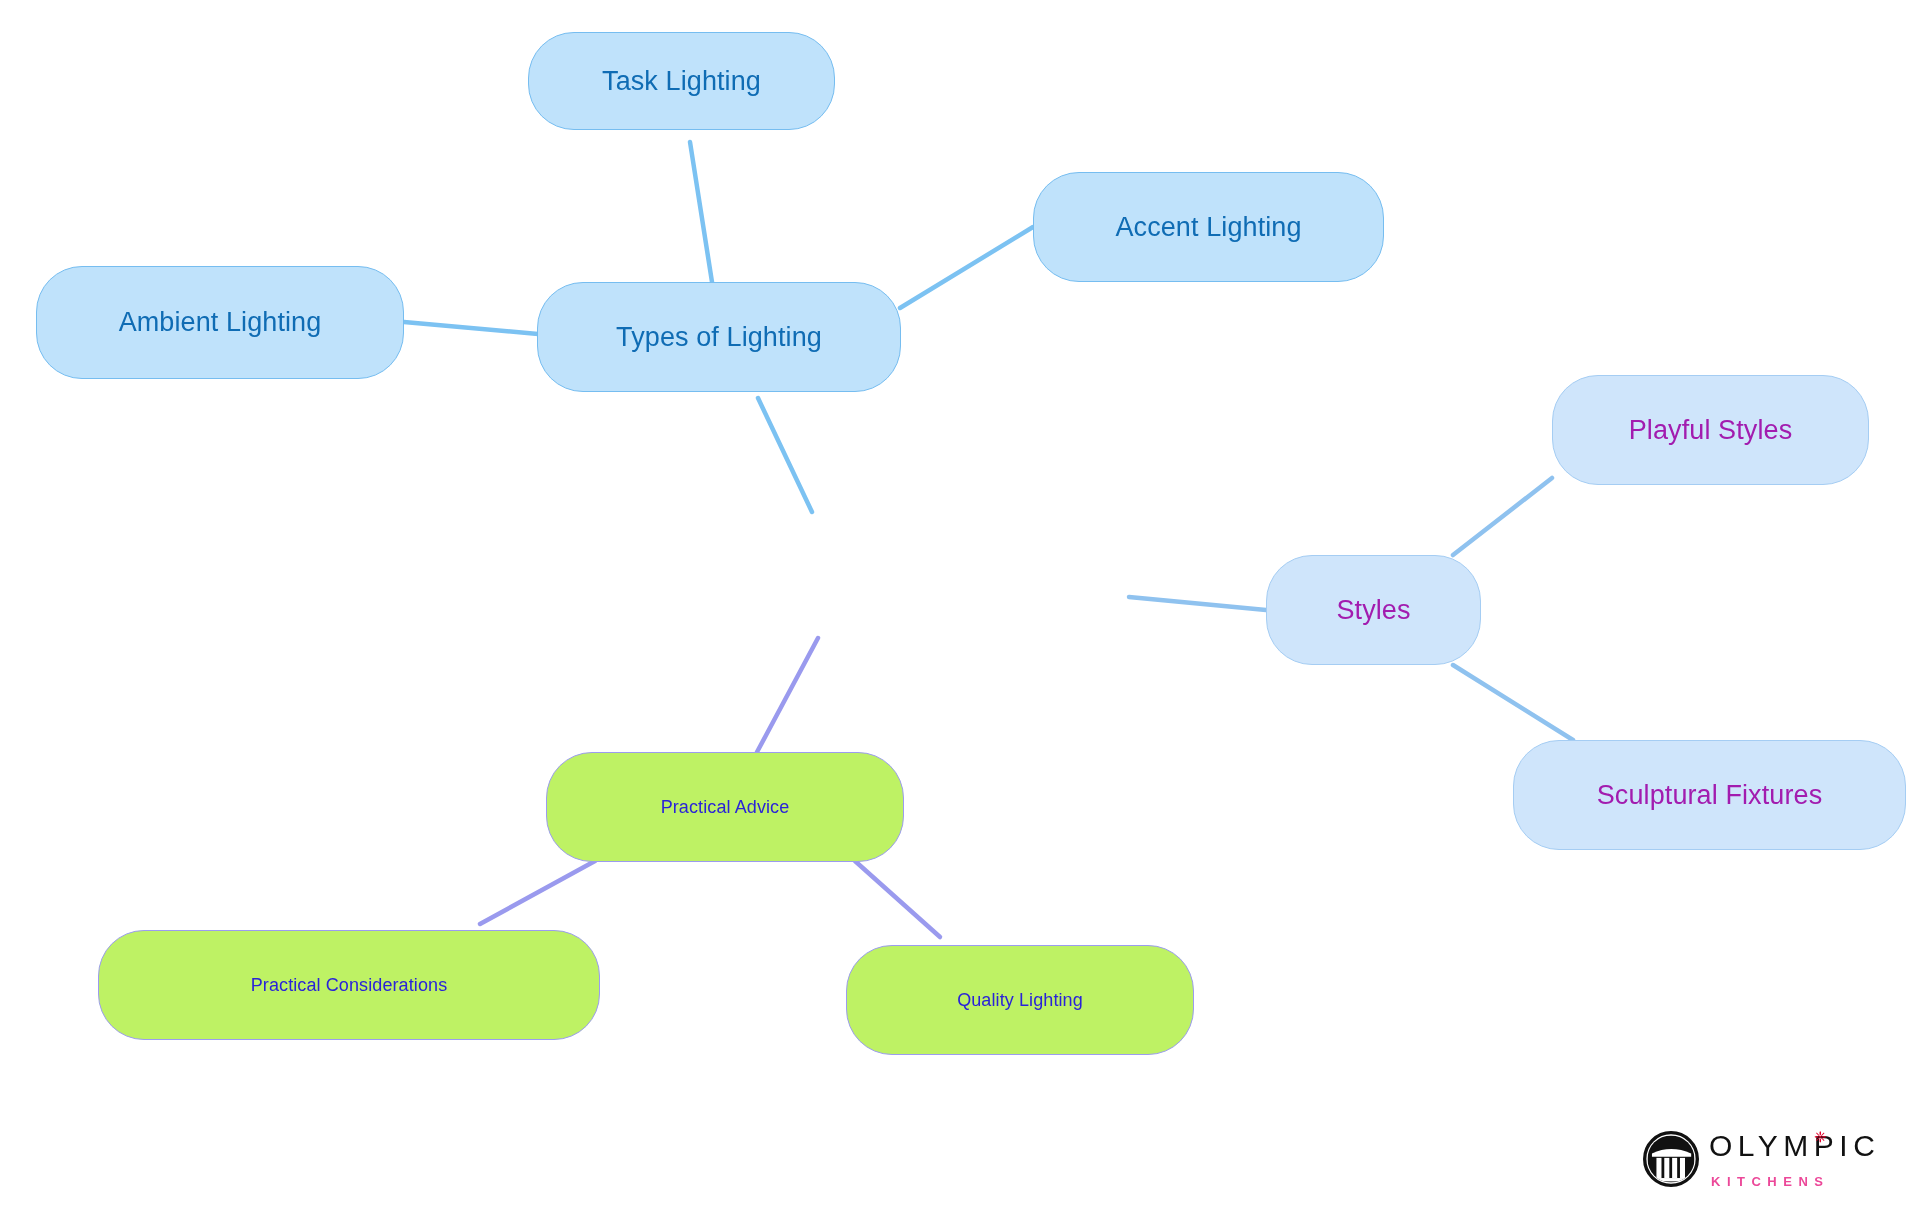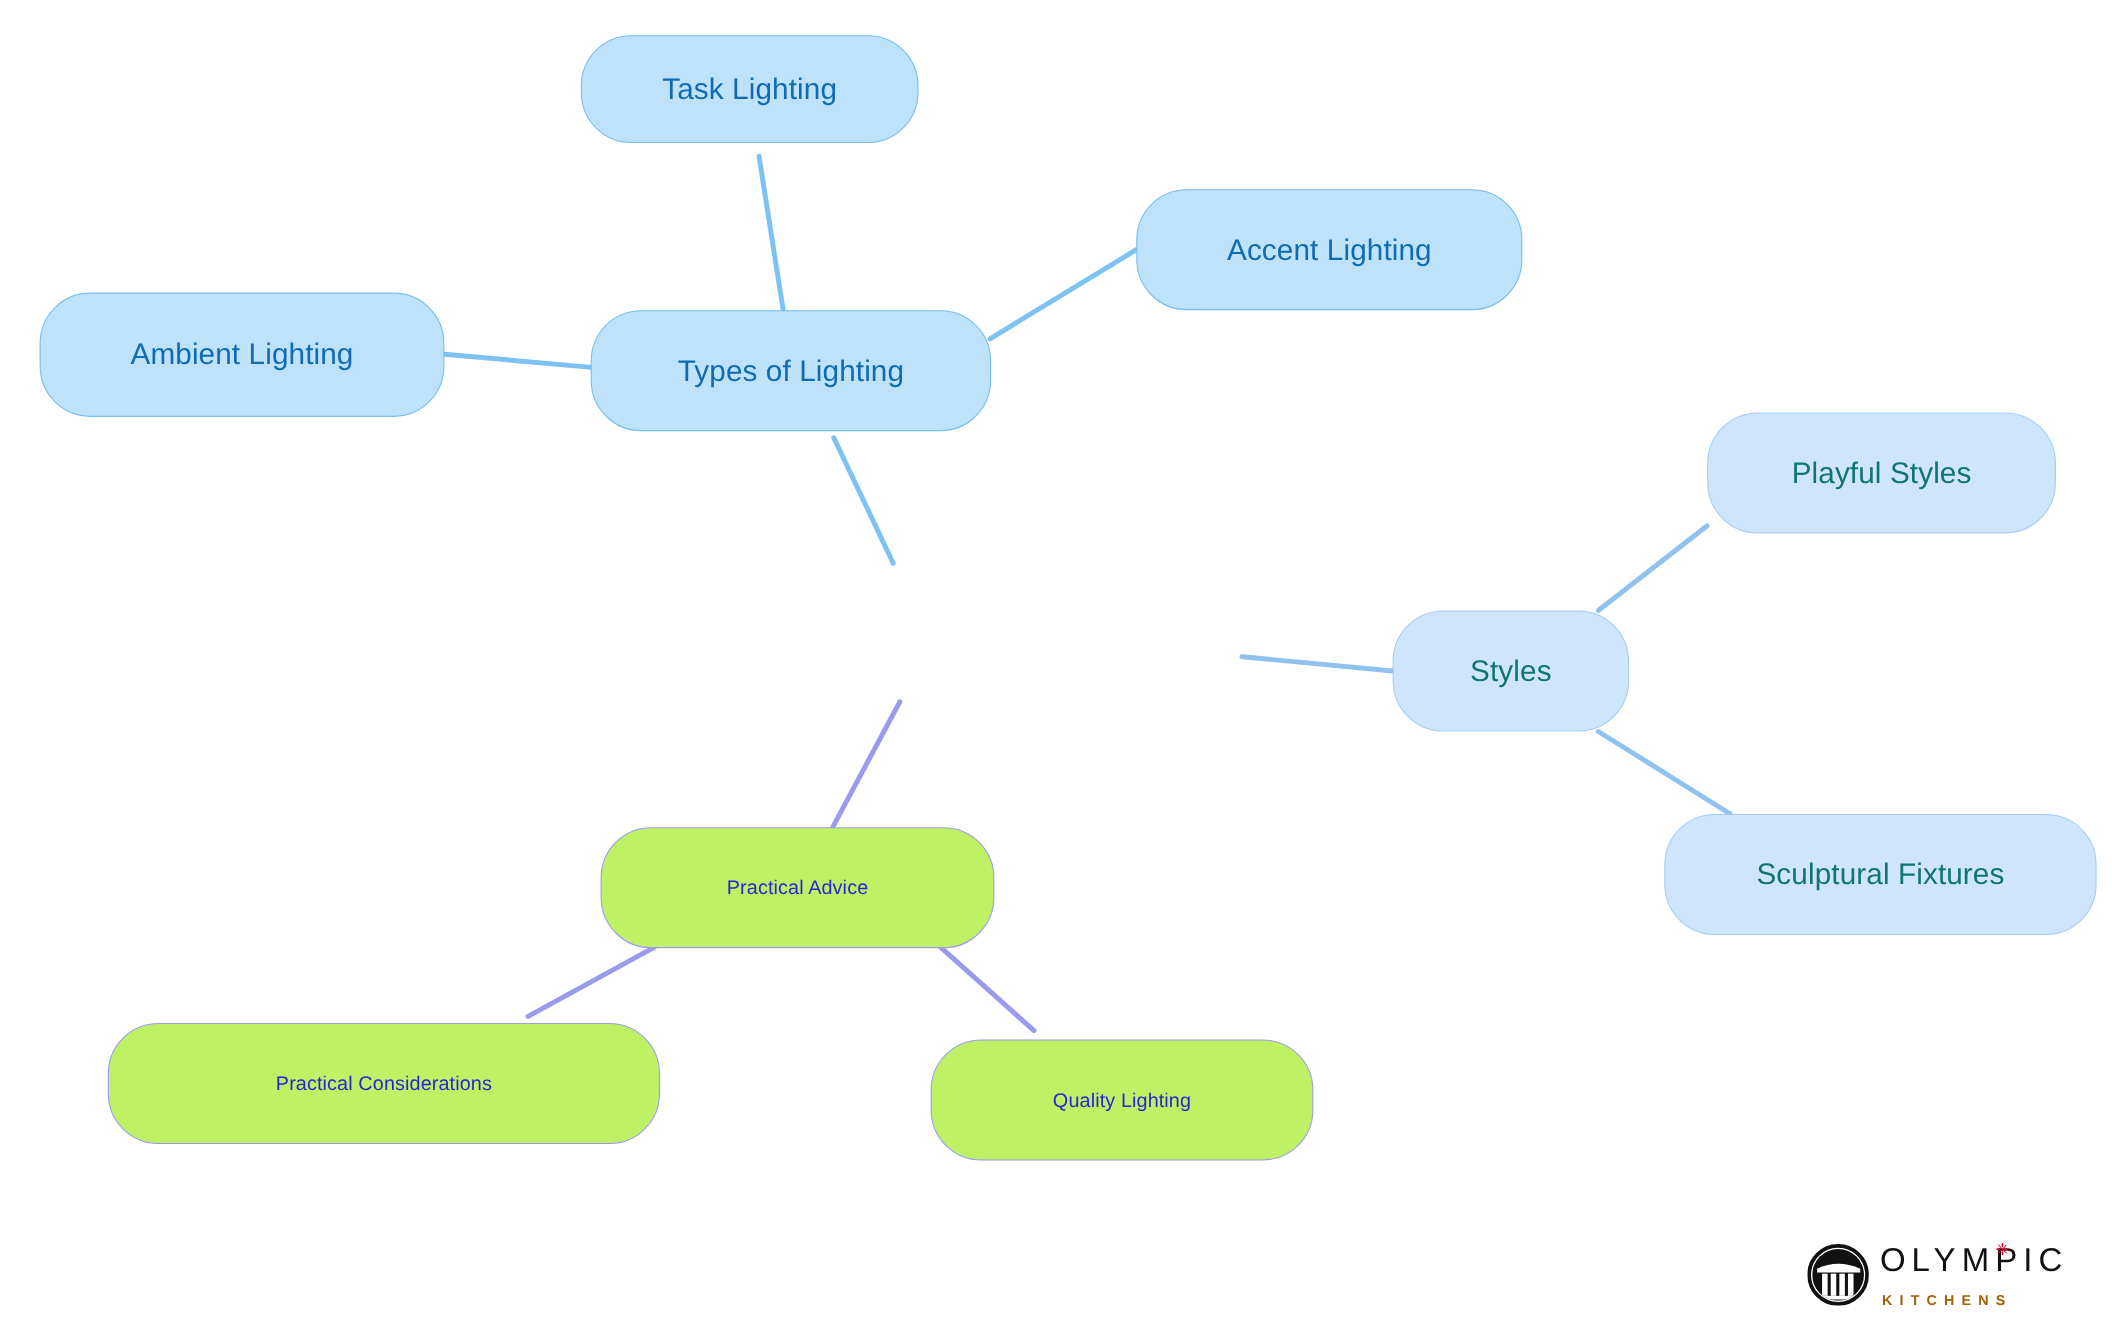--- a/index.html
+++ b/index.html
@@ -58,21 +58,21 @@
     color: #0f6cb4;
     border-radius: 46px;
     font-size: 27px;
   }
   .node.blue.leaf { font-size: 27px; }
 
   
   .node.paleblue {
     background: #cfe5fb;
     border: 1.6px solid #a5cdf3;
-    color: #0f766e;
+    color: #a21caf;
     border-radius: 46px;
     font-size: 27px;
   }
 
   
   .node.purple {
     background: #bef264;
     border: 1.6px solid #9c9cf0;
     color: #2a23d8;
     border-radius: 46px;
@@ -114,21 +114,21 @@
     left: 105px;
     top: -1px;
     color: #e4002b;
     font-size: 15px;
     line-height: 15px;
   }
   #logo .sub {
     font-size: 13px;
     line-height: 15px;
     letter-spacing: 6.5px;
-    color: #a16207;
+    color: #ec4899;
     font-weight: 700;
     margin-top: 12px;
     margin-left: 2px;
   }
 </style>
 </head>
 <body>
 
 <div id="canvas">
 

